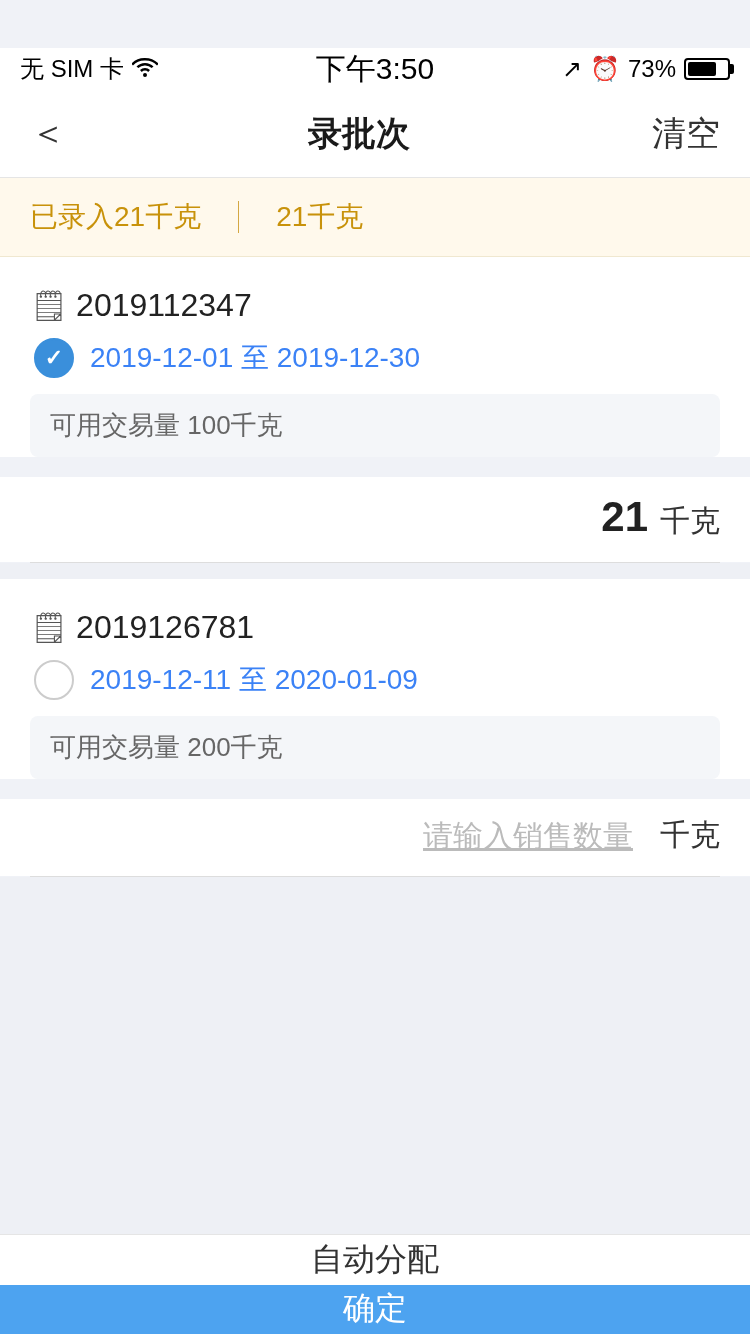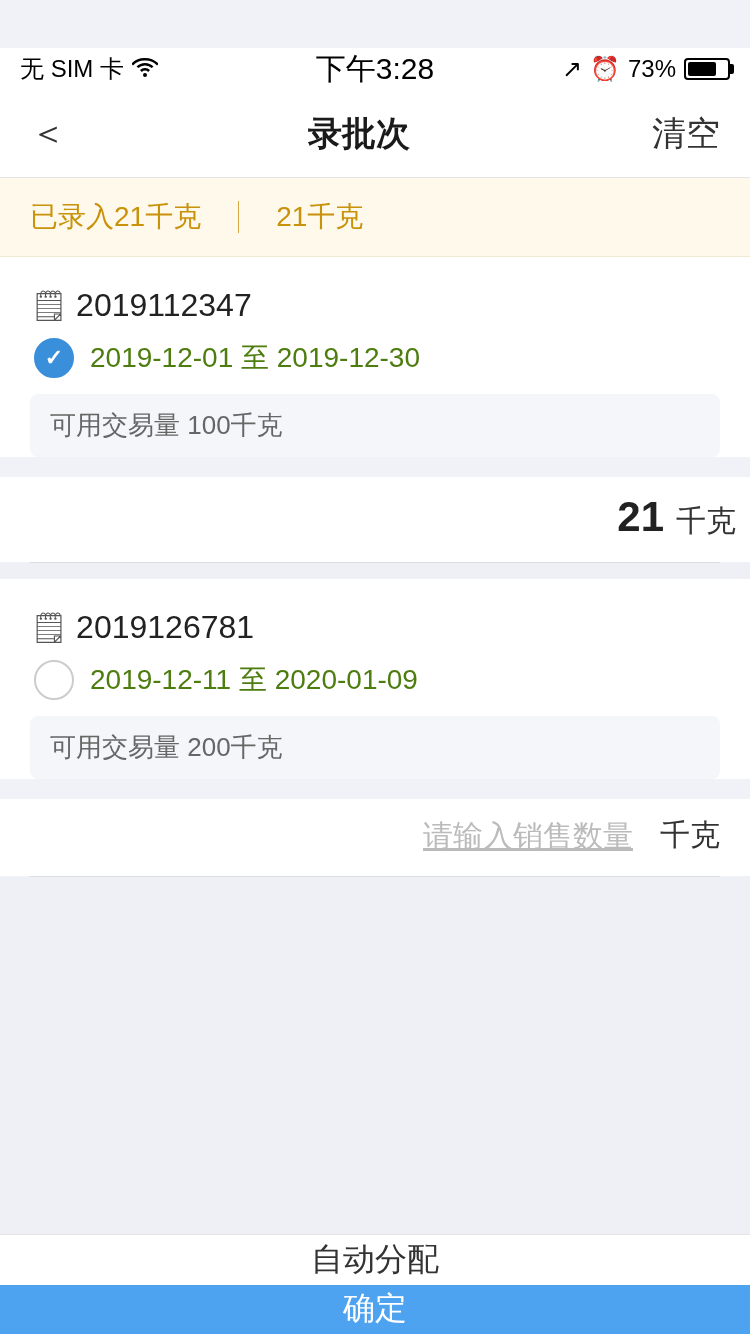--- a/index.html
+++ b/index.html
@@ -163,37 +163,37 @@
       background: #3a8fdb;
       border-color: #3a8fdb;
     }
     .radio-checkmark {
       color: #fff;
       font-size: 22px;
       font-weight: bold;
     }
     .batch-date {
       font-size: 28px;
-      color: #4d7c0f;
+      color: #3b82f6;
     }
     .available-qty-bar {
       background: #f4f6f9;
       border-radius: 8px;
       padding: 14px 20px;
       margin: 0 0 20px 0;
       font-size: 26px;
       color: #666;
     }
 
     
     .amount-row {
       display: flex;
       align-items: baseline;
       justify-content: flex-end;
-      padding: 16px 14px 20px 30px;
+      padding: 16px 30px 20px 30px;
       background: #fff;
       gap: 12px;
     }
     .amount-value {
       font-size: 42px;
       font-weight: 600;
       color: #222;
     }
     .amount-unit {
       font-size: 30px;
@@ -296,21 +296,21 @@
 
 <div class="status-bar">
   <div class="status-left">
     <span>无 SIM 卡</span>
     <span>
       <svg width="26" height="20" viewBox="0 0 26 20" fill="none">
         <path d="M13 16a2 2 0 1 1 0 4 2 2 0 0 1 0-4zm0-5a7 7 0 0 1 5 2.1l-1.8 1.8A4.5 4.5 0 0 0 13 13.5a4.5 4.5 0 0 0-3.2 1.4L8 13.1A7 7 0 0 1 13 11zm0-5a12 12 0 0 1 8.5 3.5L19.7 11A9.5 9.5 0 0 0 13 8.5 9.5 9.5 0 0 0 6.3 11L4.5 9.5A12 12 0 0 1 13 6zm0-5C18.5 1 23.3 3.2 26.8 6.8L25 8.5A15.5 15.5 0 0 0 13 3.5 15.5 15.5 0 0 0 1 8.5L-.8 6.8A18 18 0 0 1 13 1z" fill="#000"></path>
       </svg>
     </span>
   </div>
-  <div class="status-center">下午3:28</div>
+  <div class="status-center">下午3:50</div>
   <div class="status-right">
     <span>↗</span>
     <span>⏰</span>
     <span>73%</span>
     <div class="battery">
       <div class="battery-fill"></div>
     </div>
   </div>
 </div>
 

